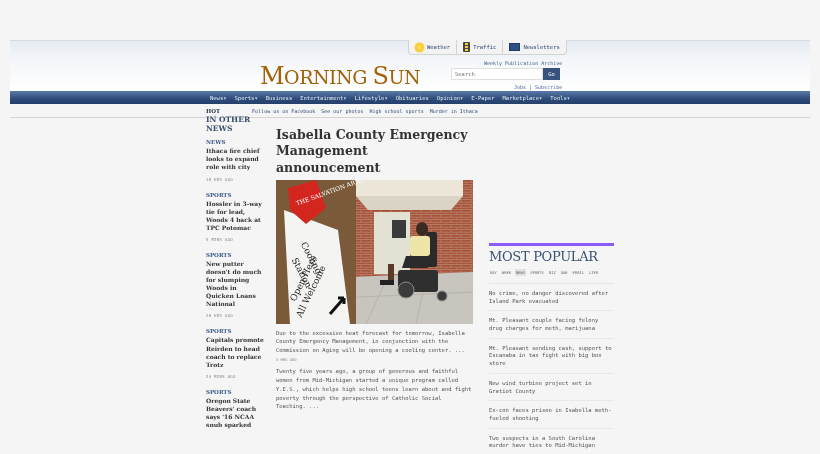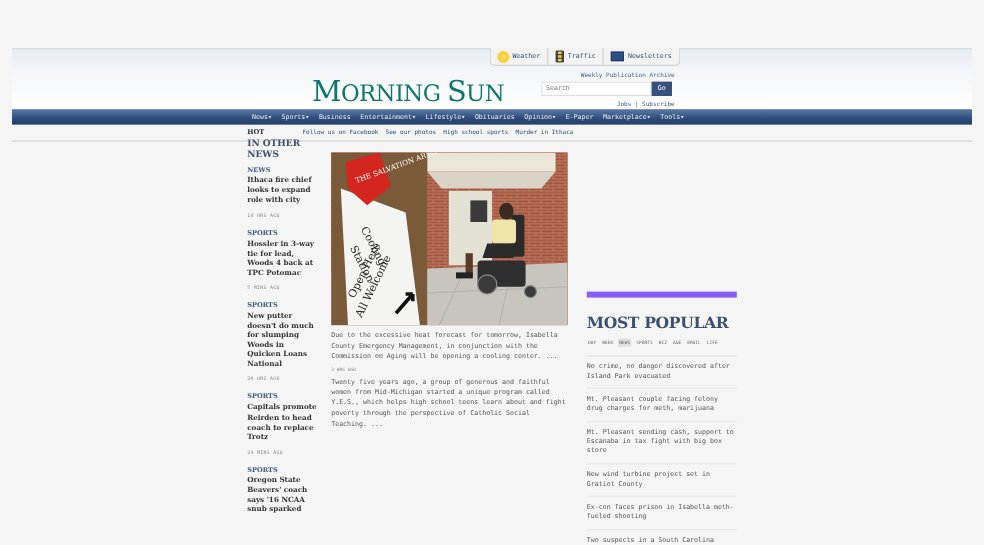--- a/index.html
+++ b/index.html
@@ -11,21 +11,21 @@
   .util-bar { position: absolute; left: 408px; top: 40px; height: 15px; display: flex;
     background: #f3f3f3; border: 1px solid #d3d3d3; border-top: none; border-radius: 0 0 4px 4px; }
   .util-item { display: flex; align-items: center; gap: 3px; padding: 0 6px; font-size: 5.5px; color: #2c4a74;
     border-right: 1px solid #d3d3d3; cursor: pointer; }
   .util-item:last-child { border-right: none; }
   .sun { width: 9px; height: 9px; border-radius: 50%; background: radial-gradient(#ffe86a, #f7b500); box-shadow: 0 0 2px #f7c600; }
   .traffic { width: 7px; height: 10px; background: #444; border-radius: 1px; display: flex; flex-direction: column; justify-content: space-around; align-items: center; padding: 1px 0; }
   .traffic i { width: 3px; height: 2px; background: #f4d03f; display: block; }
   .news-ic { width: 11px; height: 8px; background: #2d4f83; border: 1px solid #1f3a66; }
 
-  .logo { position: absolute; left: 260px; top: 64px; font-family: "DejaVu Serif", serif; font-size: 24px; color: #0f766e; letter-spacing: -0.5px; line-height: 1; }
+  .logo { position: absolute; left: 260px; top: 64px; font-family: "DejaVu Serif", serif; font-size: 24px; color: #a16207; letter-spacing: -0.5px; line-height: 1; }
   .logo .sm { font-size: 19px; }
   .archive { position: absolute; left: 484px; top: 60px; font-size: 5px; color: #3c5e8d; cursor: pointer; }
   .search { position: absolute; left: 451px; top: 68px; width: 92px; height: 12px; background: #fff; border: 1px solid #e0e0e0;
     font-size: 5.5px; color: #aaa; padding: 2px 3px; font-family: "DejaVu Sans Mono", monospace; }
   .go { position: absolute; left: 543px; top: 68px; width: 17px; height: 12px; background: #36527d; color: #fff; font-size: 5.5px; text-align: center; line-height: 12px; cursor: pointer; }
   .jobs { position: absolute; left: 514px; top: 84px; font-size: 5px; color: #3c5e8d; }
   .jobs span { cursor: pointer; }
 
   .navbar { position: absolute; left: 10px; top: 91px; width: 800px; height: 13px;
     background: linear-gradient(#5a7aa7, #2e4c7a 60%, #233f69); display: flex; align-items: center; padding-left: 196px; gap: 0; }
@@ -43,21 +43,21 @@
 
   .main-col { position: absolute; left: 276px; top: 127px; width: 197px; }
   .main-title { font-family: "DejaVu Serif", serif; font-size: 12.5px; font-weight: bold; color: #333; line-height: 1.3; margin-bottom: 4px; cursor: pointer; }
   .photo { width: 197px; height: 144px; position: relative; overflow: hidden; background: #a1553d; cursor: pointer; }
   .caption { font-size: 5.5px; color: #555; line-height: 1.55; margin-top: 5px; }
   .main-time { font-size: 3.8px; color: #888; margin-top: 3px; }
   .story2-title { font-family: "DejaVu Serif", serif; font-size: 7px; font-weight: bold; color: #444; line-height: 1.3; margin-top: 11px; cursor: pointer; }
   .story2-body { font-size: 5.5px; color: #555; line-height: 1.6; margin-top: 5px; }
 
   .popular { position: absolute; left: 489px; top: 243px; width: 125px; }
-  .pop-title { font-family: "DejaVu Serif", serif; font-size: 13px; font-weight: bold; color: #3a5070; border-top: 5px solid #8b5cf6; padding-top: 14px; letter-spacing: -0.3px; }
+  .pop-title { font-family: "DejaVu Serif", serif; font-size: 13px; font-weight: normal; color: #3a5070; border-top: 3px solid #8b5cf6; padding-top: 3px; letter-spacing: -0.3px; }
   .pop-tabs { display: flex; gap: 3px; font-size: 3.8px; color: #666; margin-top: 5px; padding-bottom: 7px; border-bottom: 1px solid #e4e4e4; }
   .pop-tab { padding: 1px 1px; cursor: pointer; }
   .pop-tab.active { background: #e2e2e2; }
   .pop-item { font-size: 5.5px; color: #555; line-height: 1.4; padding: 6px 0 5px; border-bottom: 1px solid #e8e8e8; cursor: pointer; }
 </style>
 </head>
 <body>
 
 <div class="header-band"></div>
 
@@ -136,20 +136,21 @@
     <div class="side-head">Capitals promote Reirden to head coach to replace Trotz</div>
     <div class="side-time">24 MINS AGO</div>
   </div>
   <div class="side-story">
     <div class="side-cat">SPORTS</div>
     <div class="side-head">Oregon State Beavers' coach says '16 NCAA snub sparked</div>
   </div>
 </aside>
 
 <main class="main-col">
+  <h1 class="main-title">Isabella County Emergency Management announcement</h1>
   <div class="photo">
     <svg width="197" height="144" viewBox="0 0 197 144">
       <defs>
         <pattern id="brick" width="10" height="5" patternUnits="userSpaceOnUse">
           <rect width="10" height="5" fill="#a5533b"></rect>
           <path d="M0 4.5H10M5 0V2.25M0 2.25H10M0 2.25V4.5" stroke="#c9a08a" stroke-width="0.5"></path>
         </pattern>
       </defs>
       <rect width="197" height="100" fill="url(#brick)"></rect>
       <rect x="80" y="0" width="107" height="16" fill="#ebe6d8"></rect>

